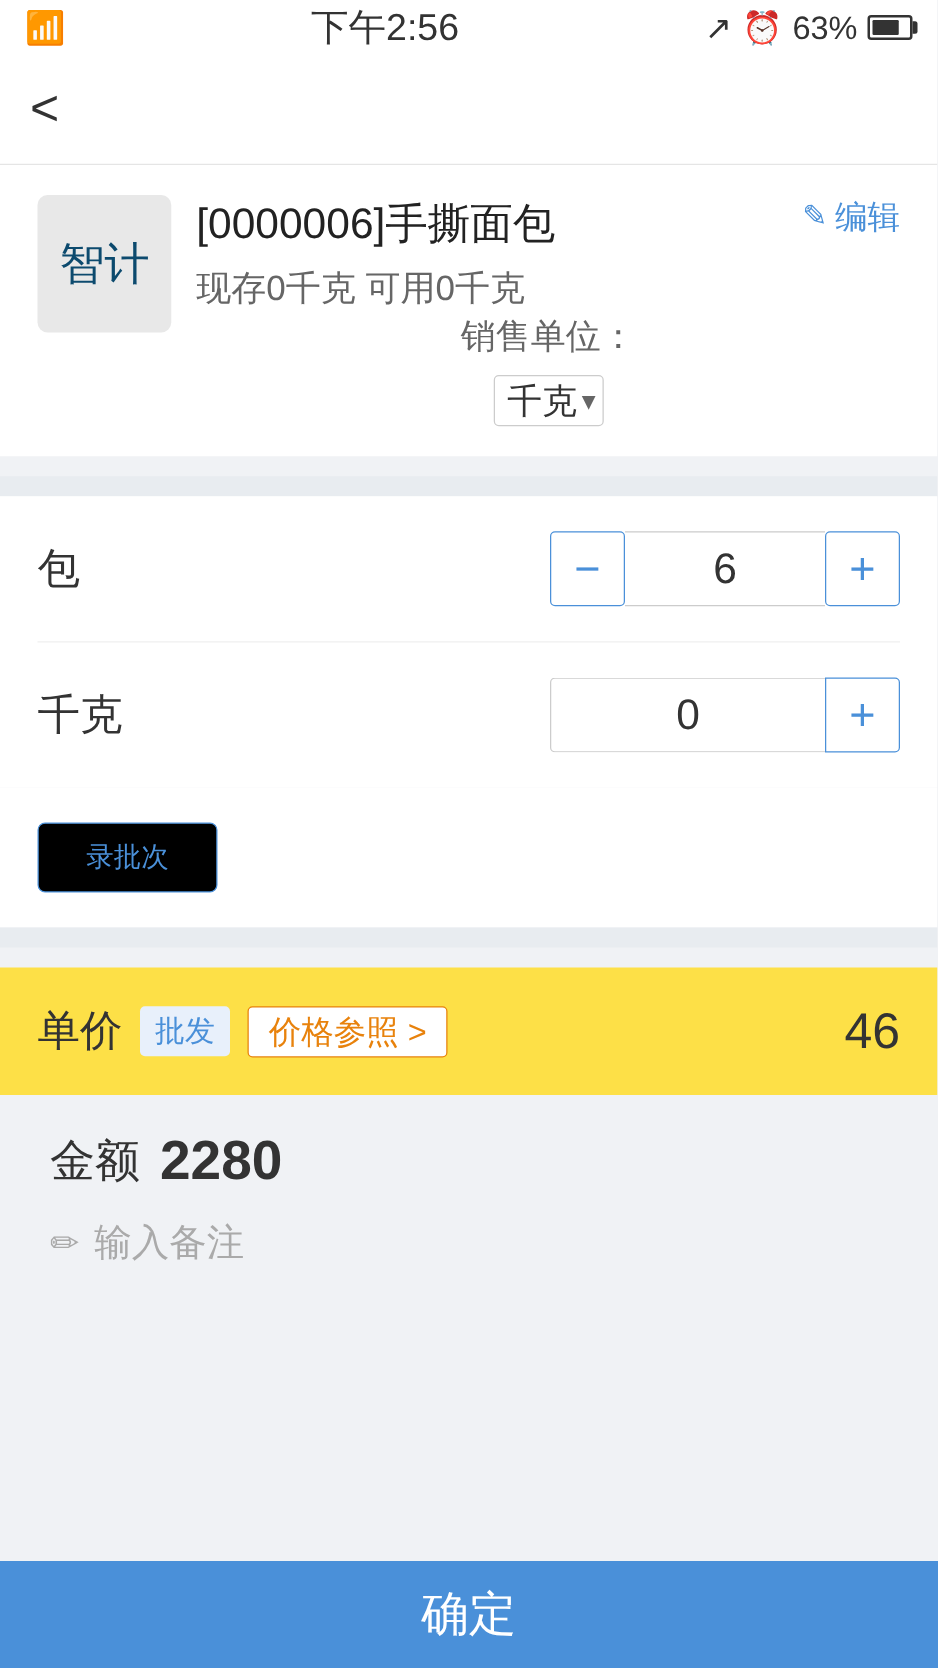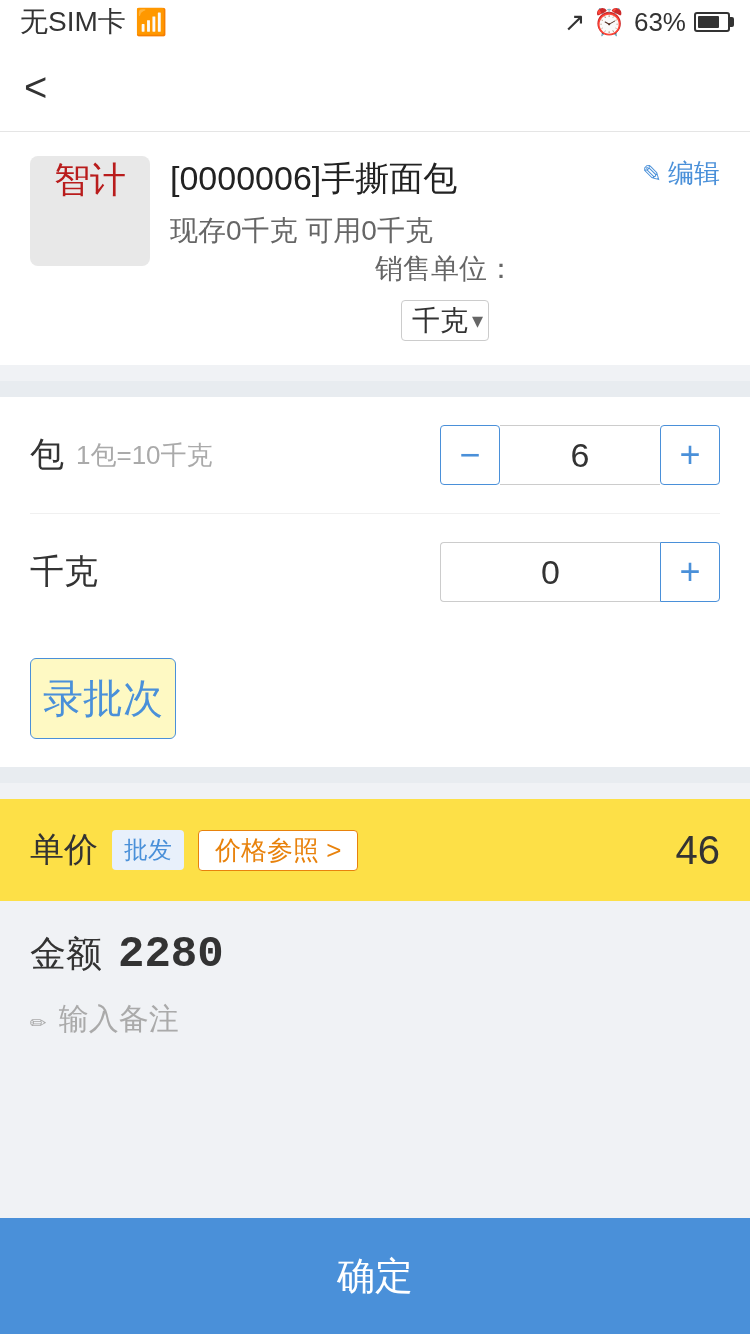--- a/index.html
+++ b/index.html
@@ -64,26 +64,26 @@
     
     .product-card {
       background: #fff;
       padding: 24px 30px;
       display: flex;
       align-items: flex-start;
       gap: 20px;
       margin-bottom: 16px;
     }
     .product-thumb {
-      width: 120px; height: 110px;
+      width: 107px; height: 110px;
       background: #e8e8e8;
       border-radius: 8px;
-      display: flex; justify-content: center;
+      display: flex; align-items: center; justify-content: center;
       flex-shrink: 0;
-      color: #b91c1c; font-size: 36px;
+      color: #0c4a6e; font-size: 36px;
     }
     .product-info { flex: 1; }
     .product-name {
       font-size: 34px; font-weight: 500; color: #222;
       margin-bottom: 10px;
     }
     .product-stock {
       font-size: 28px; color: #666; 
     }
     .product-unit-row {
@@ -188,24 +188,24 @@
       background: #fff;
       padding: 28px 30px;
       display: flex;
       align-items: center;
       justify-content: space-between;
     }
     .total-text { font-size: 34px; color: #333; }
     .batch-btn {
       border: 1.5px solid #4a90d9;
       color: #4a90d9;
-      background: #fef9c3;
+      background: #000000;
       border-radius: 6px;
-      padding: 12px 12px;
-      font-size: 40px;
+      padding: 12px 38px;
+      font-size: 22px;
       cursor: pointer;
     }
 
     
     .price-section {
       background: #fde047;
       margin-top: 16px;
       padding: 28px 30px;
     }
     .price-row {
@@ -232,22 +232,21 @@
       cursor: pointer;
       display: flex; align-items: center; gap: 6px;
     }
     .price-value {
       font-size: 40px; color: #333; font-weight: 500;
     }
 
     
     .amount-section {
       background: #f0f2f5;
-      padding: 28px 30px 0;
-      font-family: Liberation Mono, monospace;
+      padding: 28px 40px 0;
     }
     .amount-row {
       display: flex; align-items: center; gap: 16px;
       font-size: 36px; color: #333;
       padding-bottom: 20px;
     }
     .amount-label { font-weight: 500; }
     .amount-value { font-size: 44px; font-weight: 600; }
     .remark-row {
       display: flex; align-items: center; gap: 12px;
@@ -260,37 +259,37 @@
     .bottom-space {
       background: #f0f2f5;
       flex: 1;
       height: 400px;
     }
 
     
     .confirm-bar {
       position: fixed;
       bottom: 0; left: 0; width: 750px;
-      height: 116px;
+      height: 85px;
       background: #4a90d9;
       display: flex; align-items: center; justify-content: center;
       cursor: pointer;
     }
     .confirm-btn-label {
       font-size: 38px; color: #fff; font-weight: 500;
     }
   </style>
 </head>
 <body>
 
 <div class="status-bar">
   <div class="status-left">
-    <span>无SIM卡</span>
     <span class="wifi-icon">📶</span>
   </div>
+  <div class="status-center">下午2:56</div>
   <div class="status-right">
     <span>↗</span>
     <span>⏰</span>
     <span>63%</span>
     <div class="battery-icon">
       <div class="battery-fill"></div>
     </div>
   </div>
 </div>
 
@@ -322,21 +321,20 @@
   </div>
 </div>
 
 <div class="section-divider"></div>
 
 <div class="input-section">
 
   <div class="input-row">
     <div class="input-label">
       <span>包</span>
-      <span class="input-hint">1包=10千克</span>
     </div>
     <div class="stepper">
       <button class="stepper-btn">−</button>
       <input class="stepper-input" type="text" value="6" style="">
       <button class="stepper-btn">+</button>
     </div>
   </div>
 
   <div class="input-row">
     <div class="input-label">

